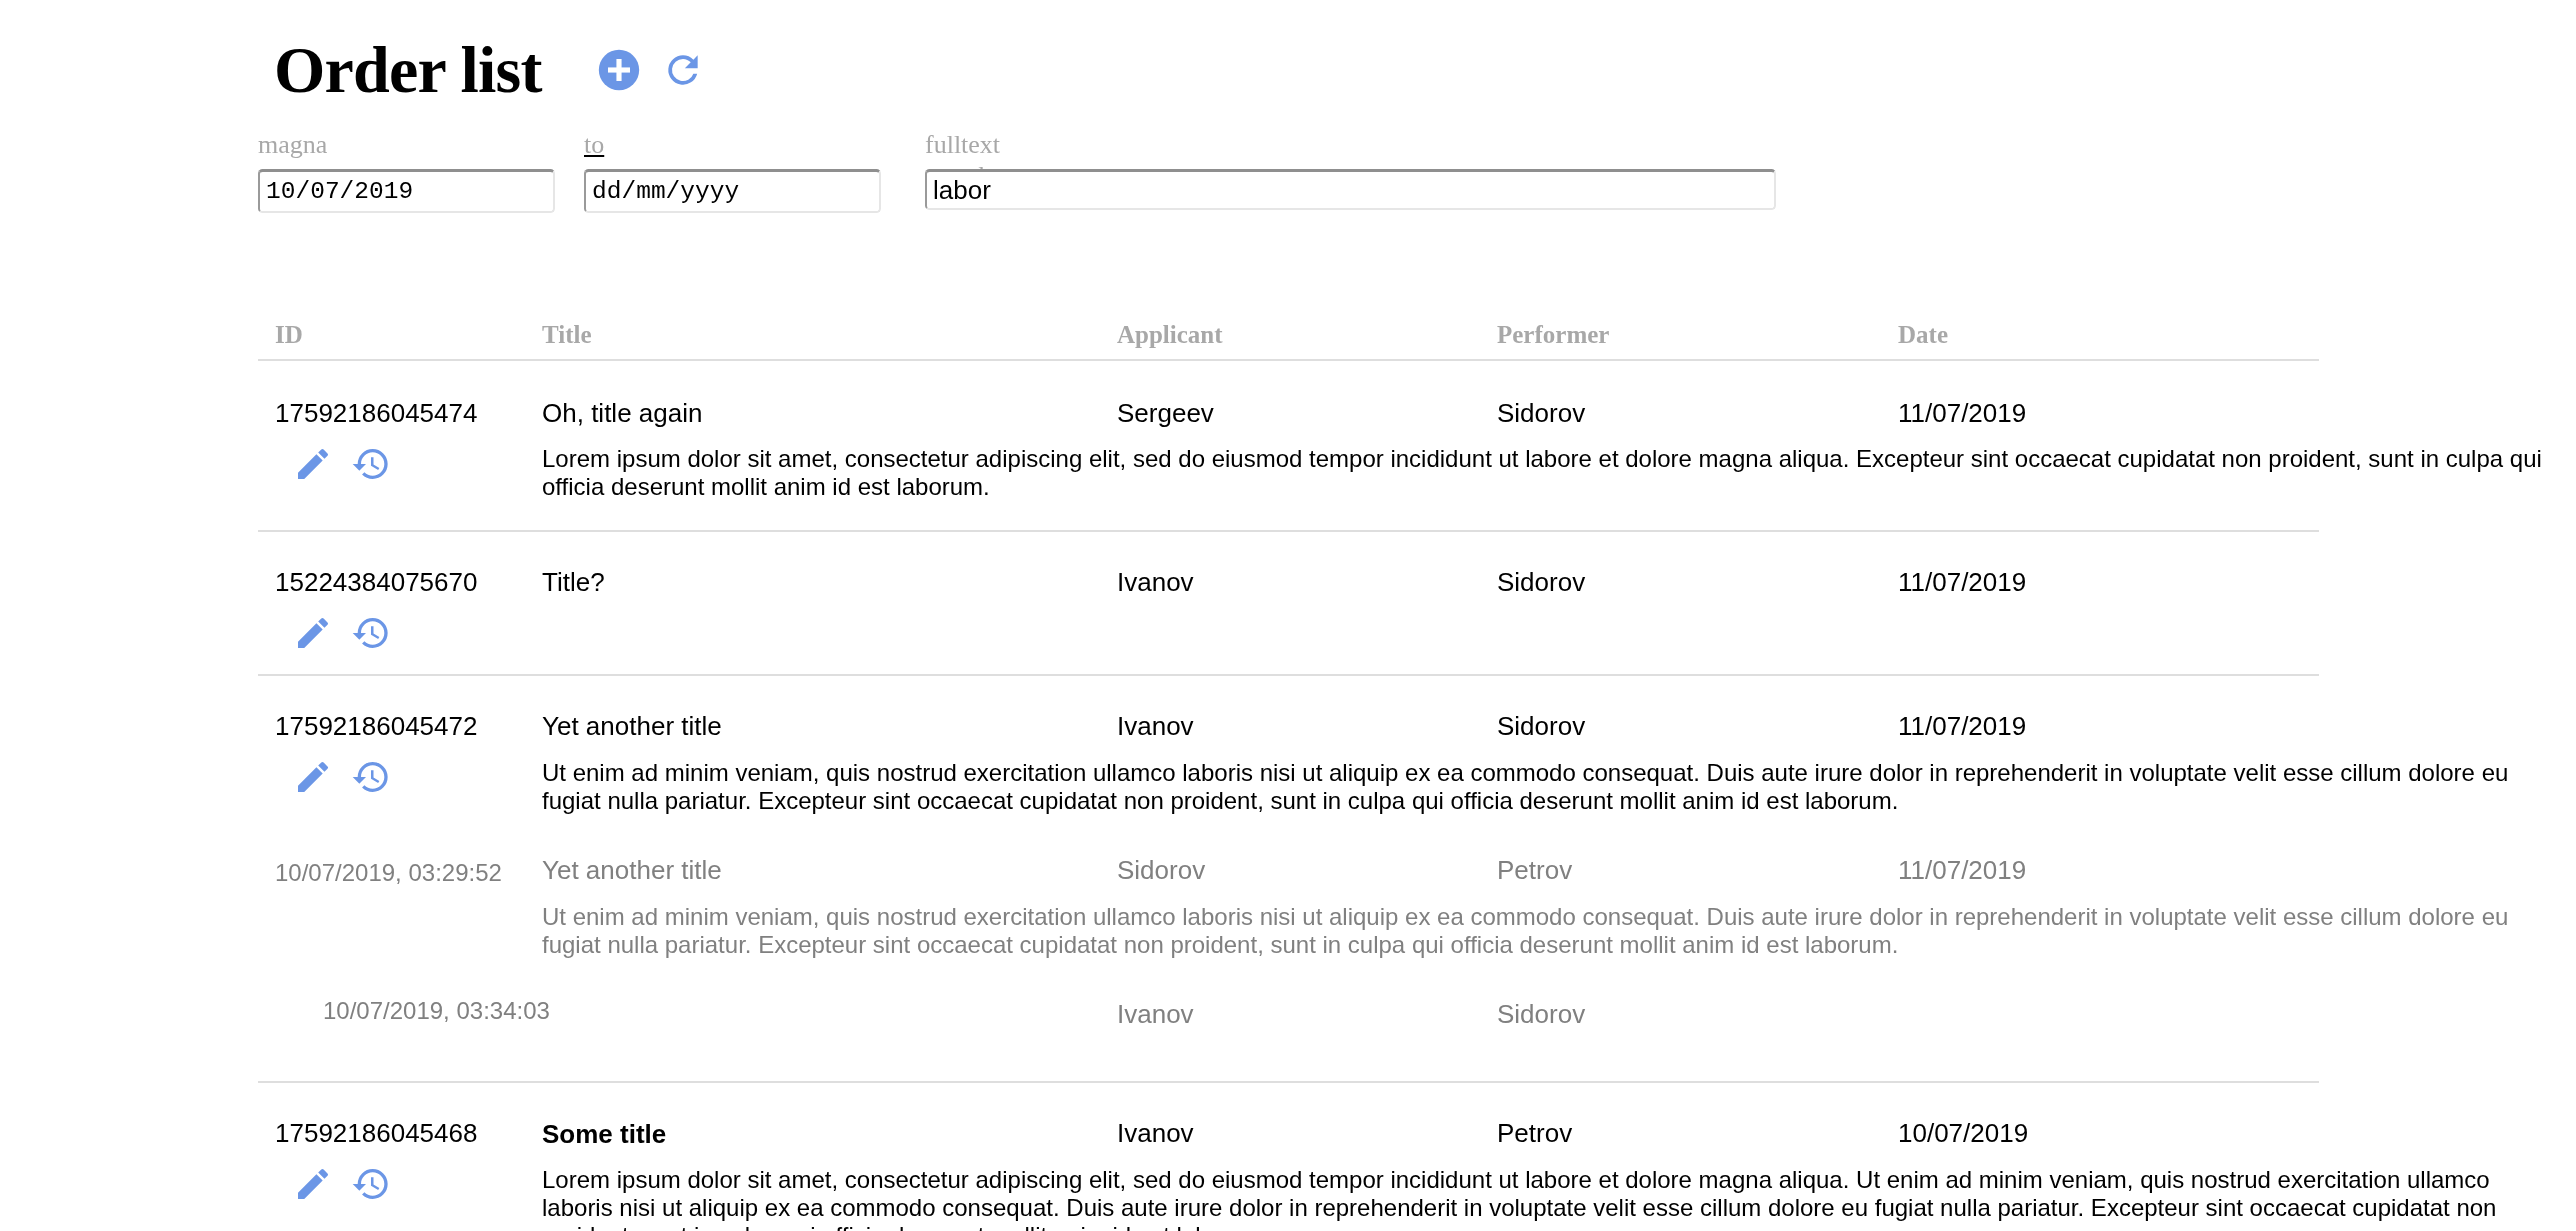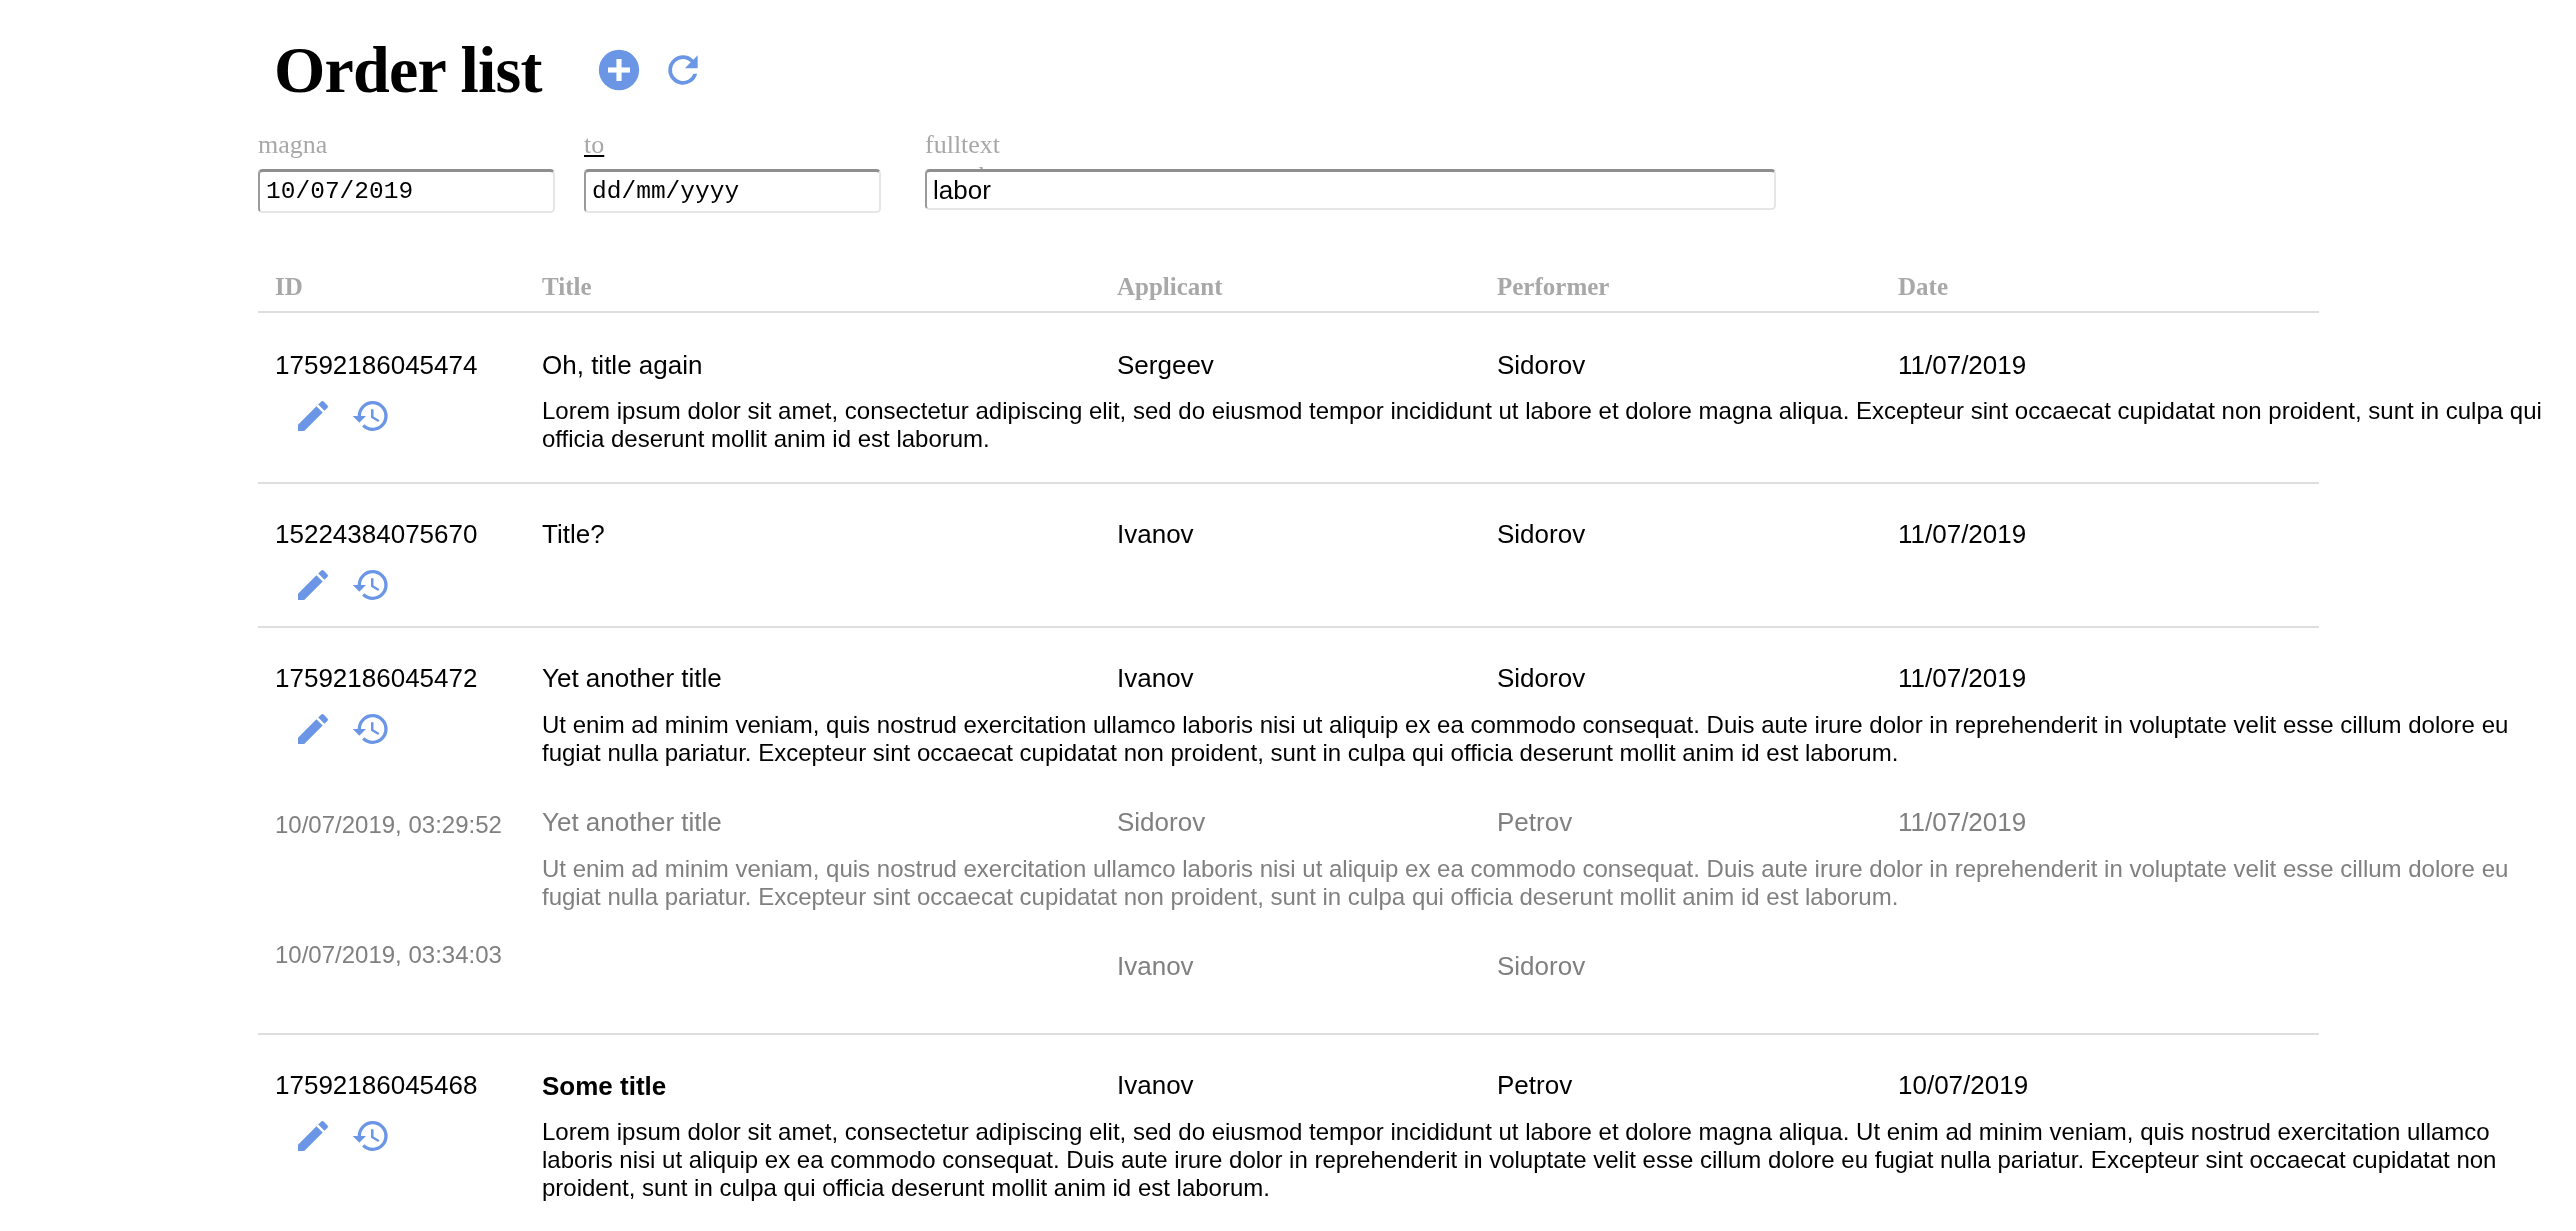--- a/index.html
+++ b/index.html
@@ -10,21 +10,21 @@
   .icon-btn { display: inline-flex; align-items: center; justify-content: center; cursor: pointer; }
   .add-btn { margin-left: 55px; width: 44px; height: 44px; }
   .refresh-btn { margin-left: 20px; width: 44px; height: 44px; }
   .filters { position: absolute; top: 129px; left: 0; }
   .filter { position: absolute; top: 0; }
   .filter-label { font-family: "Liberation Serif", serif; color: #a8a8a8; font-size: 26px; line-height: 31px; display: block; }
   .filter input { position: absolute; top: 40px; left: 0; box-sizing: border-box; height: 44px; border: 2.3px solid #e6e6e6; border-top: 3.8px solid #8f8f8f; border-left: 2.3px solid #9a9a9a; border-radius: 4.6px; background: #fff; padding: 0 6.1px; outline: none; }
   .date-input { font-family: "Liberation Mono", monospace; font-size: 24.5px; color: #000; width: 297px; }
   .text-input { font-family: "Liberation Sans", sans-serif; font-size: 26px; color: #000; width: 851px; height: 41px !important; }
   .table { position: absolute; top: 268px; left: 0; width: 2061px; }
-  .thead { position: relative; height: 43px; border-bottom: 2.3px solid #dedede; }
+  .thead { position: relative; height: 43px; border-bottom: 2.3px solid #dedede; margin-top: 48px; }
   .th { position: absolute; top: 3.1px; font-family: "Liberation Serif", serif; font-weight: bold; color: #a8a8a8; font-size: 25px; line-height: 31px; }
   .order { position: relative; border-bottom: 2.3px solid #dedede; }
   .entry { position: relative; }
   .cell { position: absolute; font-size: 26px; line-height: 31px; white-space: nowrap; }
   .desc { position: absolute; left: 284px; width: 2024px; font-size: 24px; line-height: 28px; }
   .c-id { left: 17px; }
   .c-title { left: 284px; }
   .c-app { left: 859px; }
   .c-perf { left: 1239px; }
   .c-date { left: 1640px; }
@@ -144,21 +144,21 @@
       <div class="entry history" style="position:absolute; top:0; left:0; width:100%;">
         <span class="cell c-id" style="top:181px;">10/07/2019, 03:29:52</span>
         <span class="cell c-title" style="top:179px;">Yet another title</span>
         <span class="cell c-app" style="top:179px;">Sidorov</span>
         <span class="cell c-perf" style="top:179px;">Petrov</span>
         <span class="cell c-date" style="top:179px;">11/07/2019</span>
         <div class="desc" style="top:227px;">Ut enim ad minim veniam, quis nostrud exercitation ullamco laboris nisi ut aliquip ex ea commodo consequat. Duis aute irure dolor in reprehenderit in voluptate velit esse cillum dolore eu fugiat nulla pariatur. Excepteur sint occaecat cupidatat non proident, sunt in culpa qui officia deserunt mollit anim id est laborum.</div>
       </div>
 
       <div class="entry history" style="position:absolute; top:0; left:0; width:100%;">
-        <span class="cell c-id" style="top:311px;">10/07/2019, 03:34:03</span>
+        <span class="cell c-id" style="top:319px;margin-left:48px;">10/07/2019, 03:34:03</span>
         <span class="cell c-app" style="top:323px;">Ivanov</span>
         <span class="cell c-perf" style="top:323px;">Sidorov</span>
       </div>
     </div>
 
     <div class="order" style="height:199px; border-bottom:none;">
       <span class="cell c-id" style="top:35px;">17592186045468</span>
       <span class="cell c-title" style="top:36px;font-weight:bold;">Some title</span>
       <span class="cell c-app" style="top:35px;">Ivanov</span>
       <span class="cell c-perf" style="top:35px;">Petrov</span>

